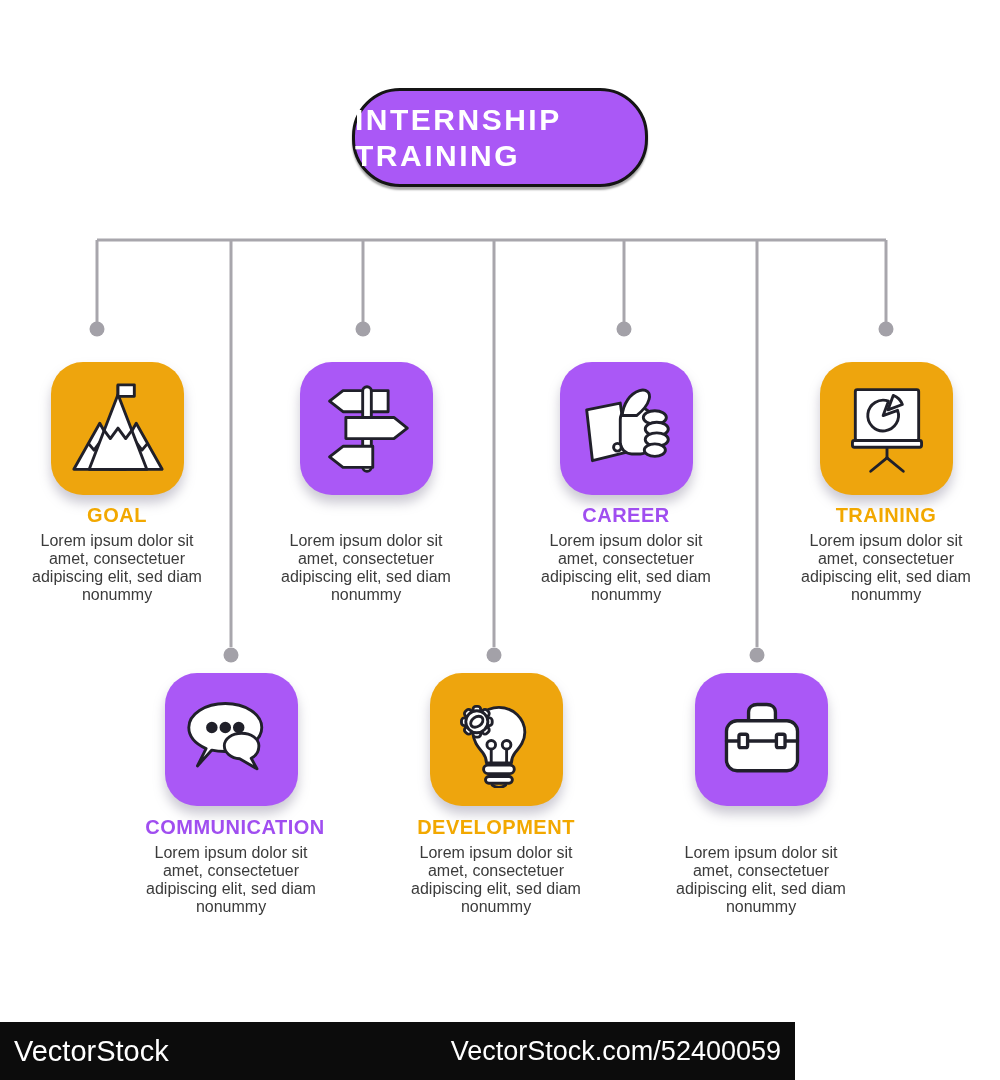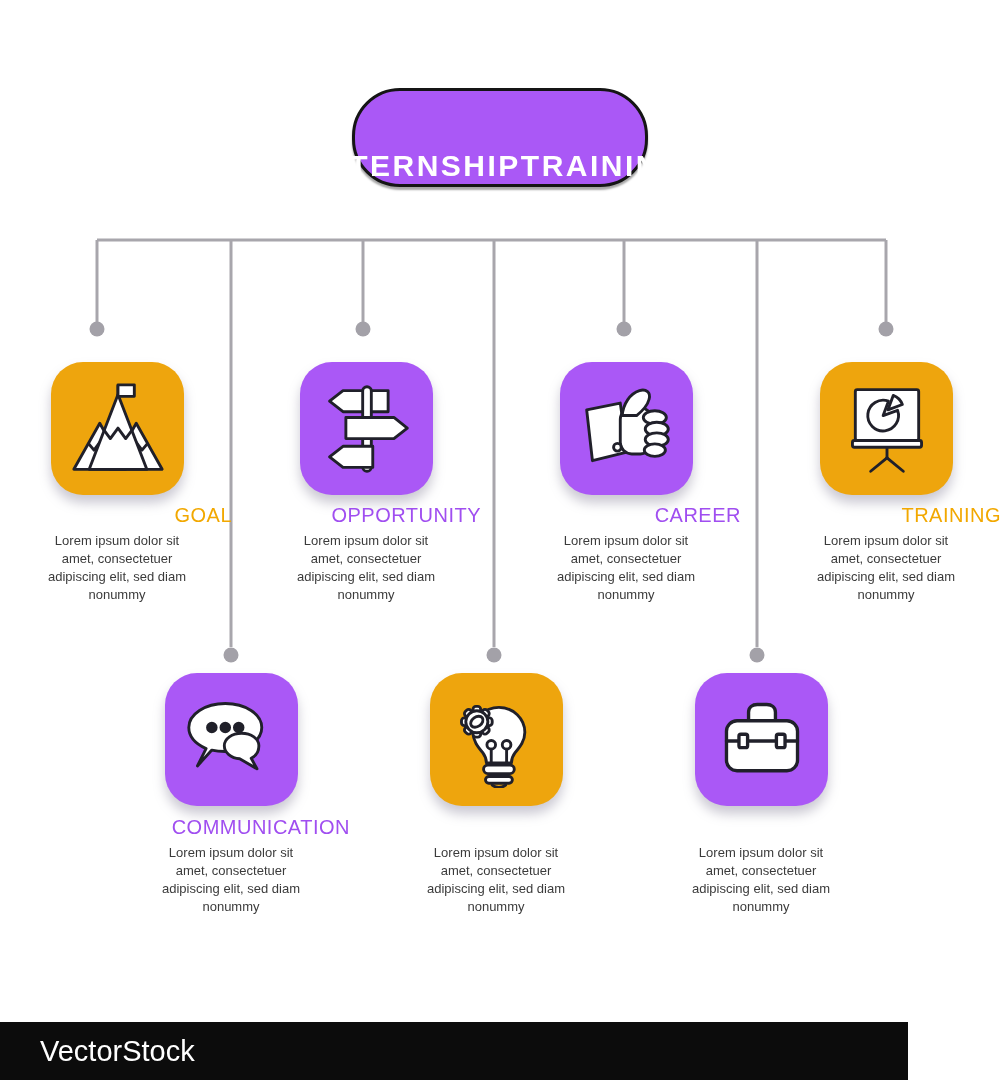--- a/index.html
+++ b/index.html
@@ -2,47 +2,47 @@
 <html><head>
 <meta charset="utf-8">
 <style>
   html,body{margin:0;padding:0;background:#ffffff;}
   .canvas{position:relative;width:1000px;height:1080px;background:#ffffff;overflow:hidden;
           font-family:"Liberation Sans",sans-serif;}
 
   
   .title-pill{position:absolute;left:352px;top:88px;width:296px;height:99px;
     background:#AA58F6;border:3px solid #151515;border-radius:48px;
-    box-sizing:border-box;display:flex;flex-direction:row;align-items:flex-end;justify-content:center;
+    box-sizing:border-box;display:flex;flex-direction:column;align-items:flex-start;justify-content:center;
     box-shadow:0 3px 2px rgba(0,0,0,.35);}
   .title-pill span{color:#ffffff;font-size:30px;font-weight:bold;letter-spacing:2.5px;line-height:36px;}
 
   
   .connectors{position:absolute;left:0;top:0;}
 
   
   .card{position:absolute;width:133px;height:133px;border-radius:32px;
     display:flex;align-items:center;justify-content:center;
     box-shadow:0 8px 12px rgba(125,120,145,.4);}
   .card.orange{background:#EEA50D;}
   .card.purple{background:#AA58F6;}
   .card svg{display:block;}
 
   
-  .heading{position:absolute;width:230px;text-align:right;font-size:20px;font-weight:normal;
+  .heading{position:absolute;width:230px;text-align:center;font-size:20px;font-weight:bold;
     letter-spacing:.5px;}
   .heading.h-orange{color:#F2A800;}
   .heading.h-purple{color:#A04EF0;}
-  .desc{position:absolute;width:200px;text-align:center;font-size:13px;line-height:18px;
+  .desc{position:absolute;width:200px;text-align:center;font-size:16px;line-height:18px;
     color:#3B3B3B;white-space:pre-line;}
 
   
-  .wm-bar{position:absolute;left:0;top:1022px;width:908px;height:58px;background:#0C0C0C;
+  .wm-bar{position:absolute;left:0;top:1022px;width:795px;height:58px;background:#0C0C0C;
     display:flex;align-items:center;justify-content:space-between;box-sizing:border-box;
-    padding:0 40px;}
+    padding:0 14px;}
   .wm-left{color:#ffffff;font-size:29px;}
   .wm-right{color:#ffffff;font-size:27px;}
 </style>
 </head>
 <body>
 
 <div class="canvas">
 
   <div class="title-pill">
     <span>INTERNSHIP</span>
@@ -165,21 +165,20 @@
         <path d="M36,30 V21 C36,16 40,13 45,13 H55 C60,13 64,16 64,21 V30"></path>
         <rect x="13" y="30" width="74" height="52" rx="11"></rect>
         <line x1="13" y1="51" x2="87" y2="51"></line>
         <rect x="26" y="44" width="9" height="14" rx="2"></rect>
         <rect x="65" y="44" width="9" height="14" rx="2"></rect>
       </g>
     </svg>
   </div>
 
   <div class="heading h-orange" style="left:2px;top:504px;">GOAL</div>
-  <div class="heading h-purple" style="left:251px;top:504px;">OPPORTUNITY</div>
   <div class="heading h-purple" style="left:511px;top:504px;">CAREER</div>
   <div class="heading h-orange" style="left:771px;top:504px;">TRAINING</div>
 
   <div class="desc" style="left:17px;top:532px;">Lorem ipsum dolor sit
 amet, consectetuer
 adipiscing elit, sed diam
 nonummy</div>
   <div class="desc" style="left:266px;top:532px;">Lorem ipsum dolor sit
 amet, consectetuer
 adipiscing elit, sed diam
@@ -187,31 +186,33 @@
   <div class="desc" style="left:526px;top:532px;">Lorem ipsum dolor sit
 amet, consectetuer
 adipiscing elit, sed diam
 nonummy</div>
   <div class="desc" style="left:786px;top:532px;">Lorem ipsum dolor sit
 amet, consectetuer
 adipiscing elit, sed diam
 nonummy</div>
 
   <div class="heading h-purple" style="left:120px;top:816px;">COMMUNICATION</div>
+  <div class="heading h-orange" style="left:381px;top:816px;">DEVELOPMENT</div>
 
   <div class="desc" style="left:131px;top:844px;">Lorem ipsum dolor sit
 amet, consectetuer
 adipiscing elit, sed diam
 nonummy</div>
   <div class="desc" style="left:396px;top:844px;">Lorem ipsum dolor sit
 amet, consectetuer
 adipiscing elit, sed diam
 nonummy</div>
   <div class="desc" style="left:661px;top:844px;">Lorem ipsum dolor sit
 amet, consectetuer
 adipiscing elit, sed diam
 nonummy</div>
 
   <div class="wm-bar">
     <span class="wm-left">VectorStock</span>
+    <span class="wm-right">VectorStock.com/52400059</span>
   </div>
 
 </div>
 
 </body></html>

